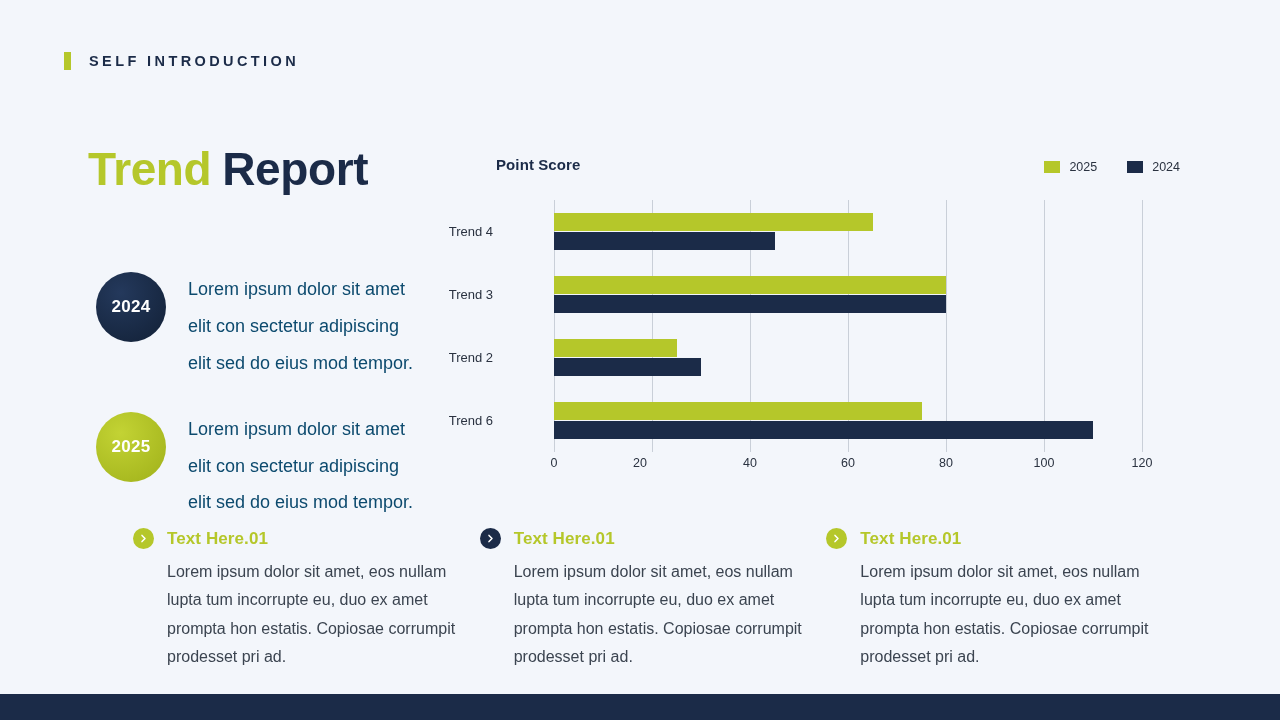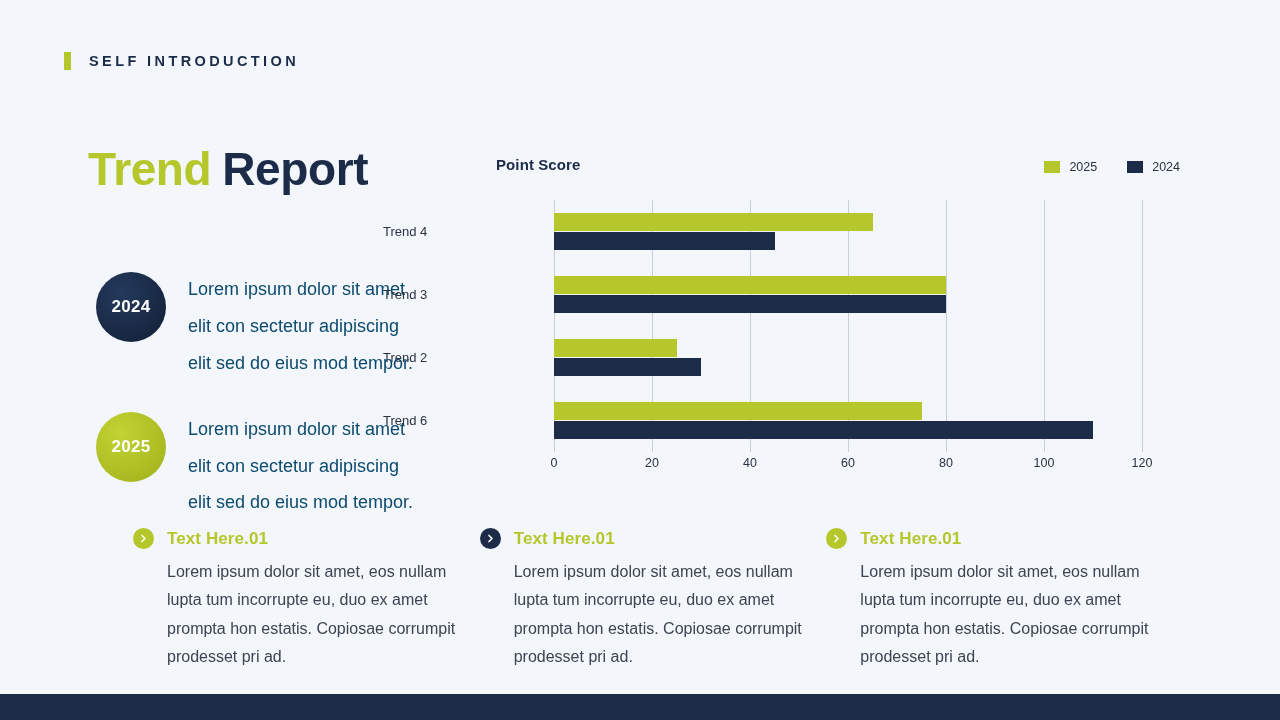--- a/index.html
+++ b/index.html
@@ -43,21 +43,21 @@
   .legend { position:absolute; right:0; top:4px; display:flex; gap:30px; align-items:center; }
   .legend-item { display:flex; align-items:center; gap:9px; }
   .legend-swatch { width:16px; height:12px; display:block; }
   .legend-label { font-size:12.5px; color:#2a3240; }
 
   .plot { position:absolute; left:0; top:44px; width:684px; height:252px; }
   .grid { position:absolute; inset:0; }
   .gridline { position:absolute; top:0; bottom:0; width:1px; background:#c9cfd8; }
   .bars { position:absolute; left:0; top:0; right:0; bottom:0; }
   .cat-label {
-    position:absolute; right:687px; width:110px; 
+    position:absolute; right:687px; width:110px; text-align:right;
     font-size:13px; color:#2a3240; white-space:nowrap;
   }
   .bar { position:absolute; height:18px; }
   .bar.green { background:#b5c72a; }
   .bar.navy  { background:#1b2b48; }
 
   .xaxis { position:absolute; left:0; top:300px; width:684px; height:22px; }
   .xtick { position:absolute; transform:translateX(-50%); font-size:12.5px; color:#2a3240; }
 
   
@@ -137,21 +137,21 @@
           <div class="bar green" title="Trend 2 2025: 25" style="left: 58px; top: 139px; width: 122.5px; background: rgb(181, 199, 42);"></div>
           <div class="bar navy" title="Trend 2 2024: 30" style="left: 58px; top: 158px; width: 147px; background: rgb(27, 43, 72);"></div>
           <div class="cat-label" style="top: 212.5px;">Trend 6</div>
           <div class="bar green" title="Trend 1 2025: 75" style="left: 58px; top: 202px; width: 367.5px; background: rgb(181, 199, 42);"></div>
           <div class="bar navy" title="Trend 1 2024: 110" style="left: 58px; top: 221px; width: 539px; background: rgb(27, 43, 72);"></div>
         </div>
     </div>
 
     <div class="xaxis" id="xaxis">
         <span class="xtick" style="left: 58px;">0</span>
-        <span class="xtick" style="left: 156px;">20</span>
+        <span class="xtick" style="left: 144px;">20</span>
         <span class="xtick" style="left: 254px;">40</span>
         <span class="xtick" style="left: 352px;">60</span>
         <span class="xtick" style="left: 450px;">80</span>
         <span class="xtick" style="left: 548px;">100</span>
         <span class="xtick" style="left: 646px;">120</span>
       </div>
   </div>
 
   <div class="cols">
     <div class="col">

